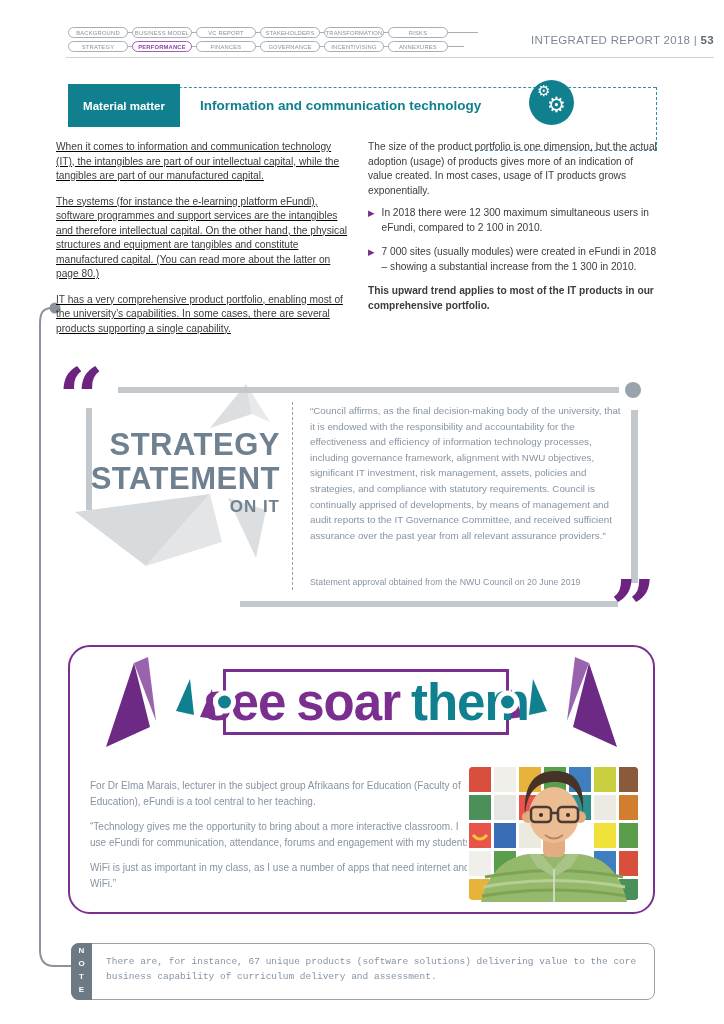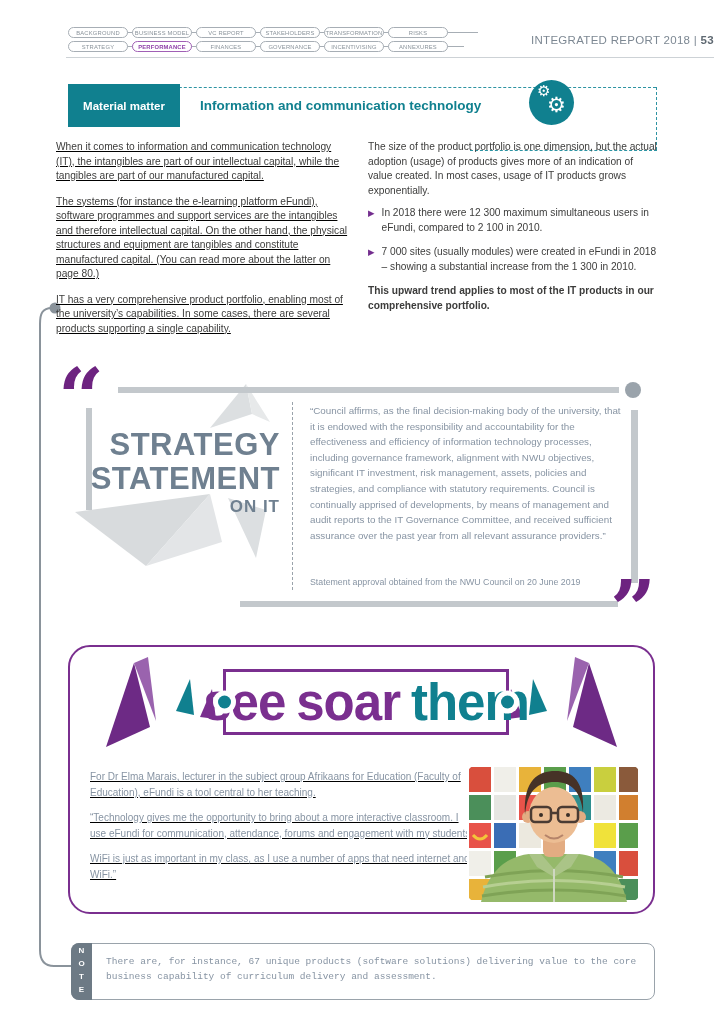--- a/index.html
+++ b/index.html
@@ -68,21 +68,21 @@
         border-radius:22px;box-sizing:border-box;}
   .soar-banner{position:absolute;left:153px;top:22px;width:286px;height:66px;border:3px solid #7a2f8f;
                box-sizing:border-box;display:flex;align-items:center;justify-content:center;gap:11px;}
   .soar-banner .w{font-size:51px;font-weight:bold;letter-spacing:-1px;line-height:1;}
   .soar-banner .purple{color:#7a2f8f;} .soar-banner .teal{color:#10808f;}
   .soar-dot{position:absolute;top:50%;width:13px;height:13px;border-radius:50%;background:#10808f;
             transform:translateY(-50%);box-shadow:0 0 0 5px #fff;}
   .soar-dot.l{left:-8px;} .soar-dot.r{right:-8px;}
   .birds{position:absolute;top:10px;width:122px;height:94px;}
   .birds.left{left:30px;} .birds.right{right:30px;transform:scaleX(-1);}
-  .soar-text{position:absolute;left:20px;top:122px;width:384px;text-decoration:underline;}
+  .soar-text{position:absolute;left:20px;top:131px;width:384px;}
   .soar-p{font-size:10px;line-height:15.5px;color:#8794a3;margin:0 0 10px 0;}
   .photo{position:absolute;left:397px;top:118px;width:173px;height:137px;border-radius:10px;overflow:hidden;}
 
   
   .note-box{position:absolute;left:71px;top:943px;width:584px;height:57px;border:1px solid #9aa3ab;
             border-radius:8px;box-sizing:border-box;background:#fff;}
   .note-tab{position:absolute;left:-1px;top:-1px;width:21px;height:57px;background:#6d7a85;
             border-radius:8px 0 0 8px;}
   .note-label{position:absolute;left:50%;top:50%;transform:translate(-50%,-50%);color:#fff;
               font-size:8px;font-weight:bold;letter-spacing:4px;writing-mode:vertical-lr;

